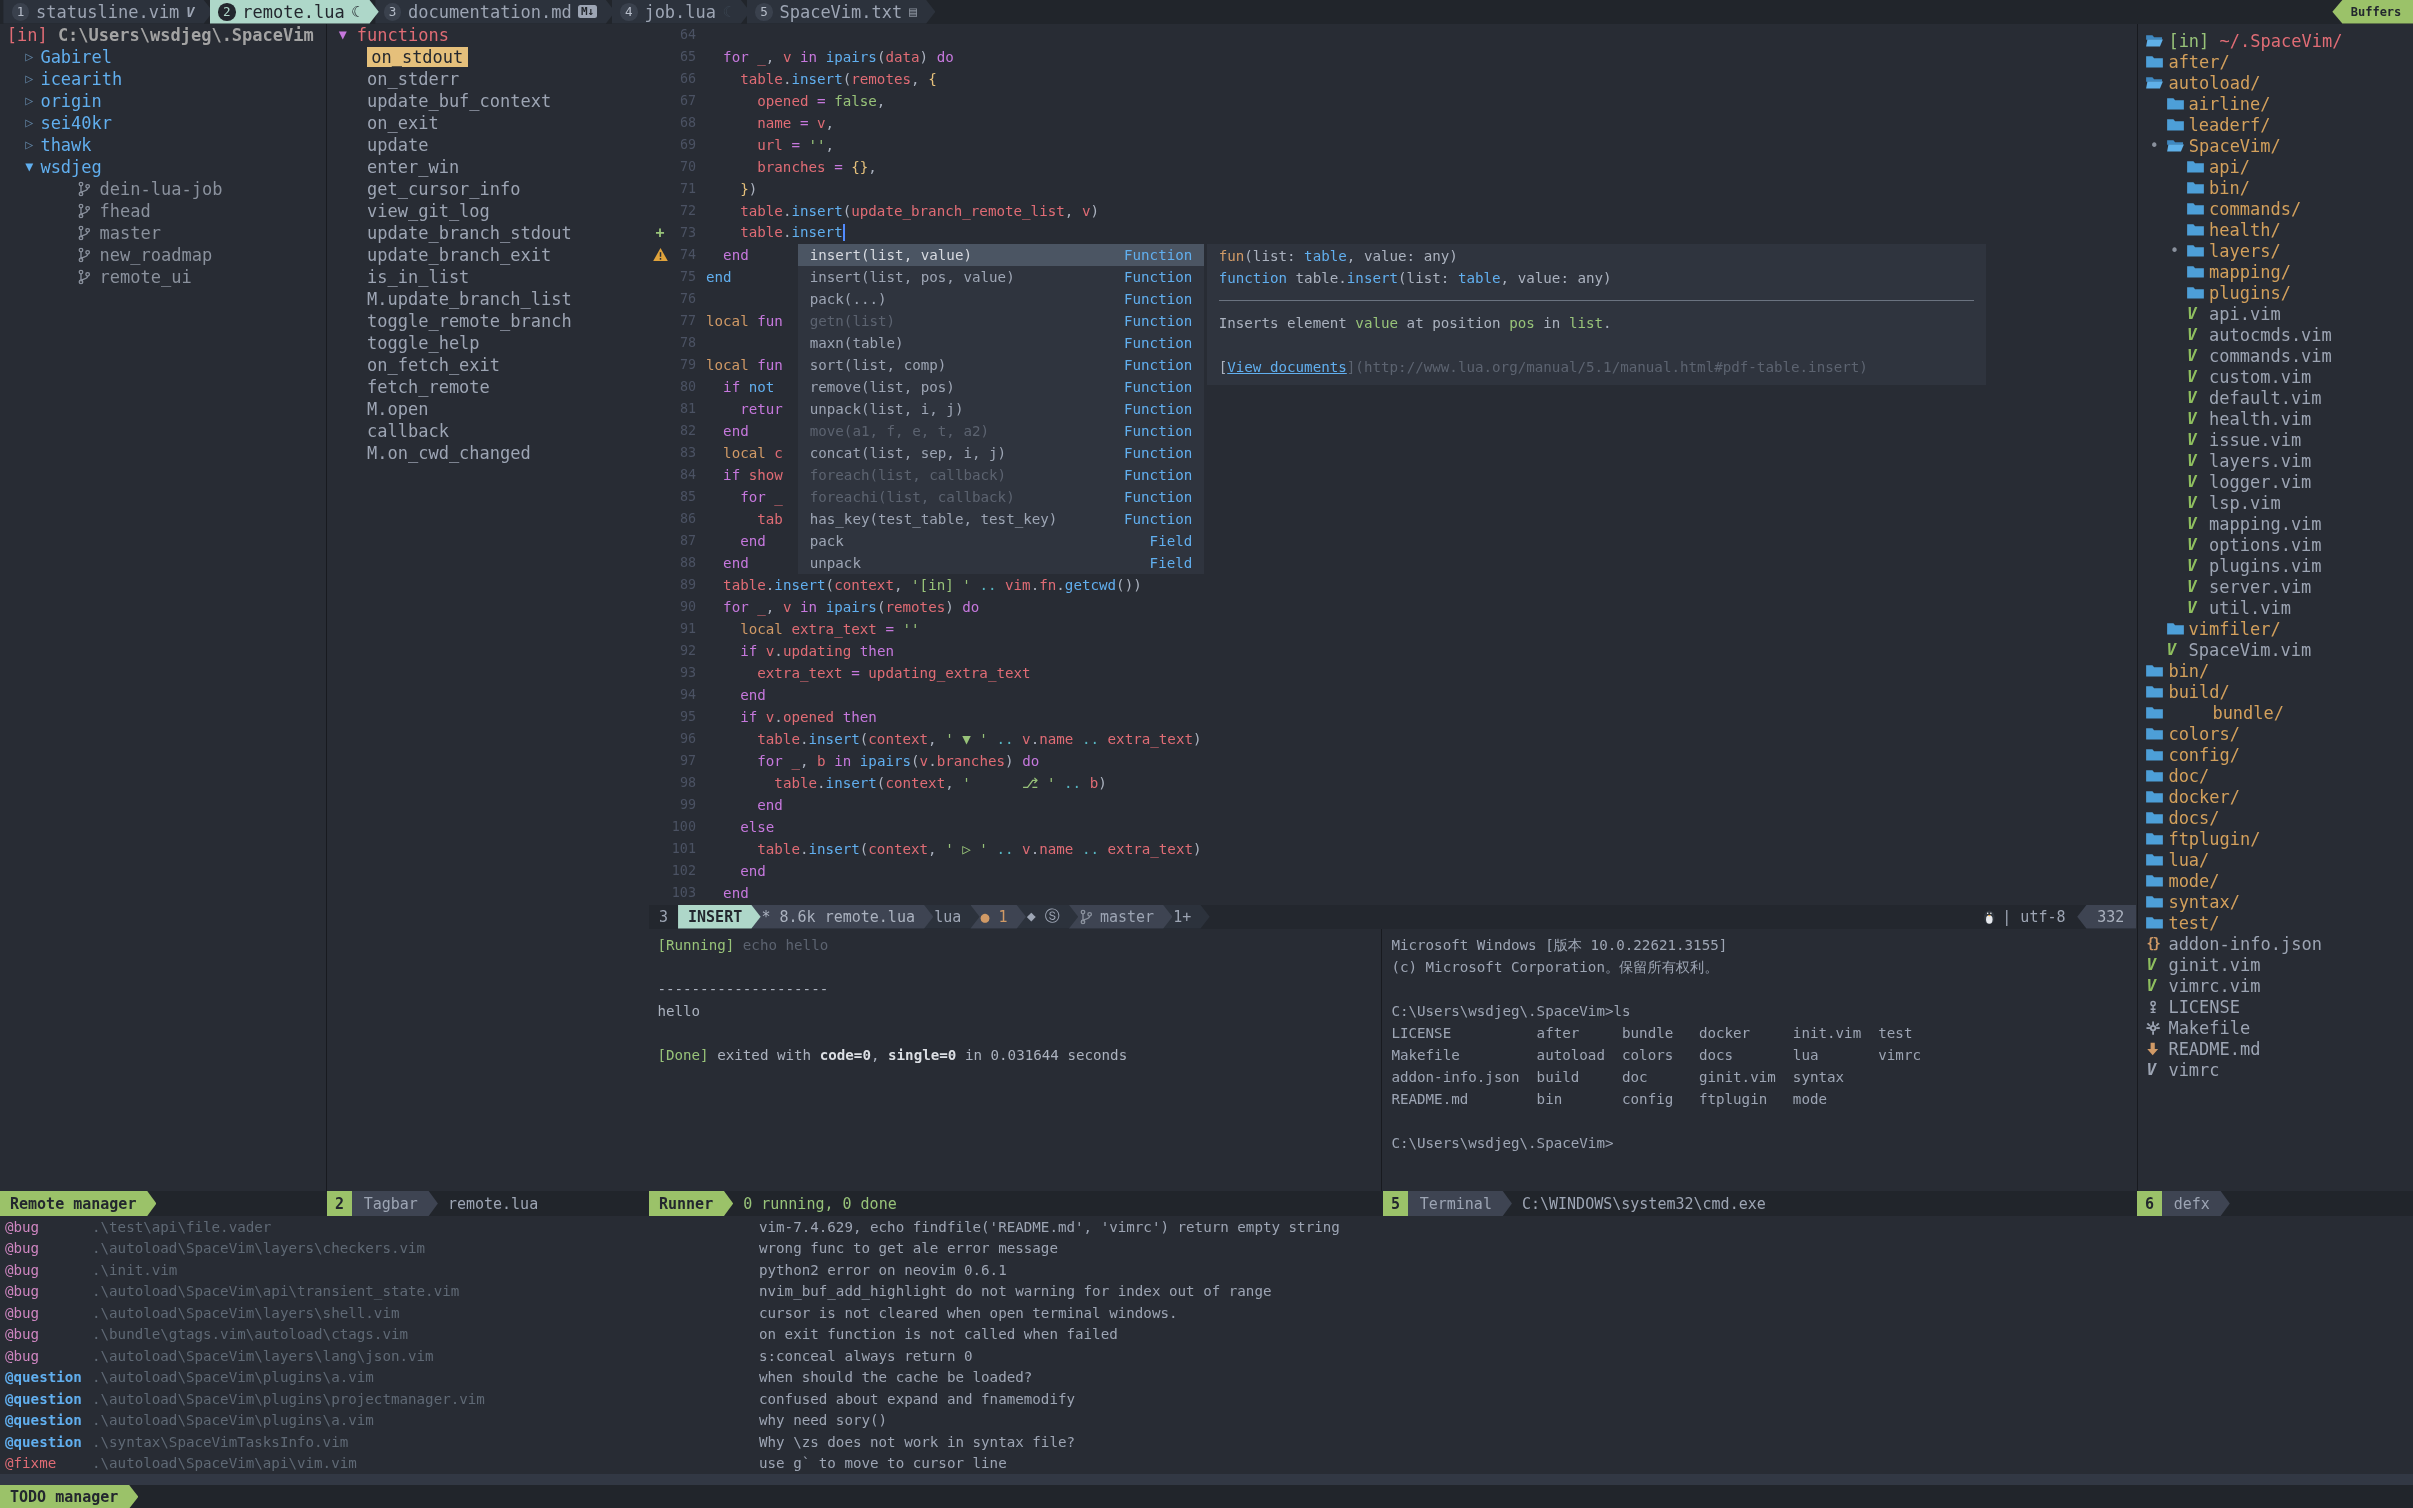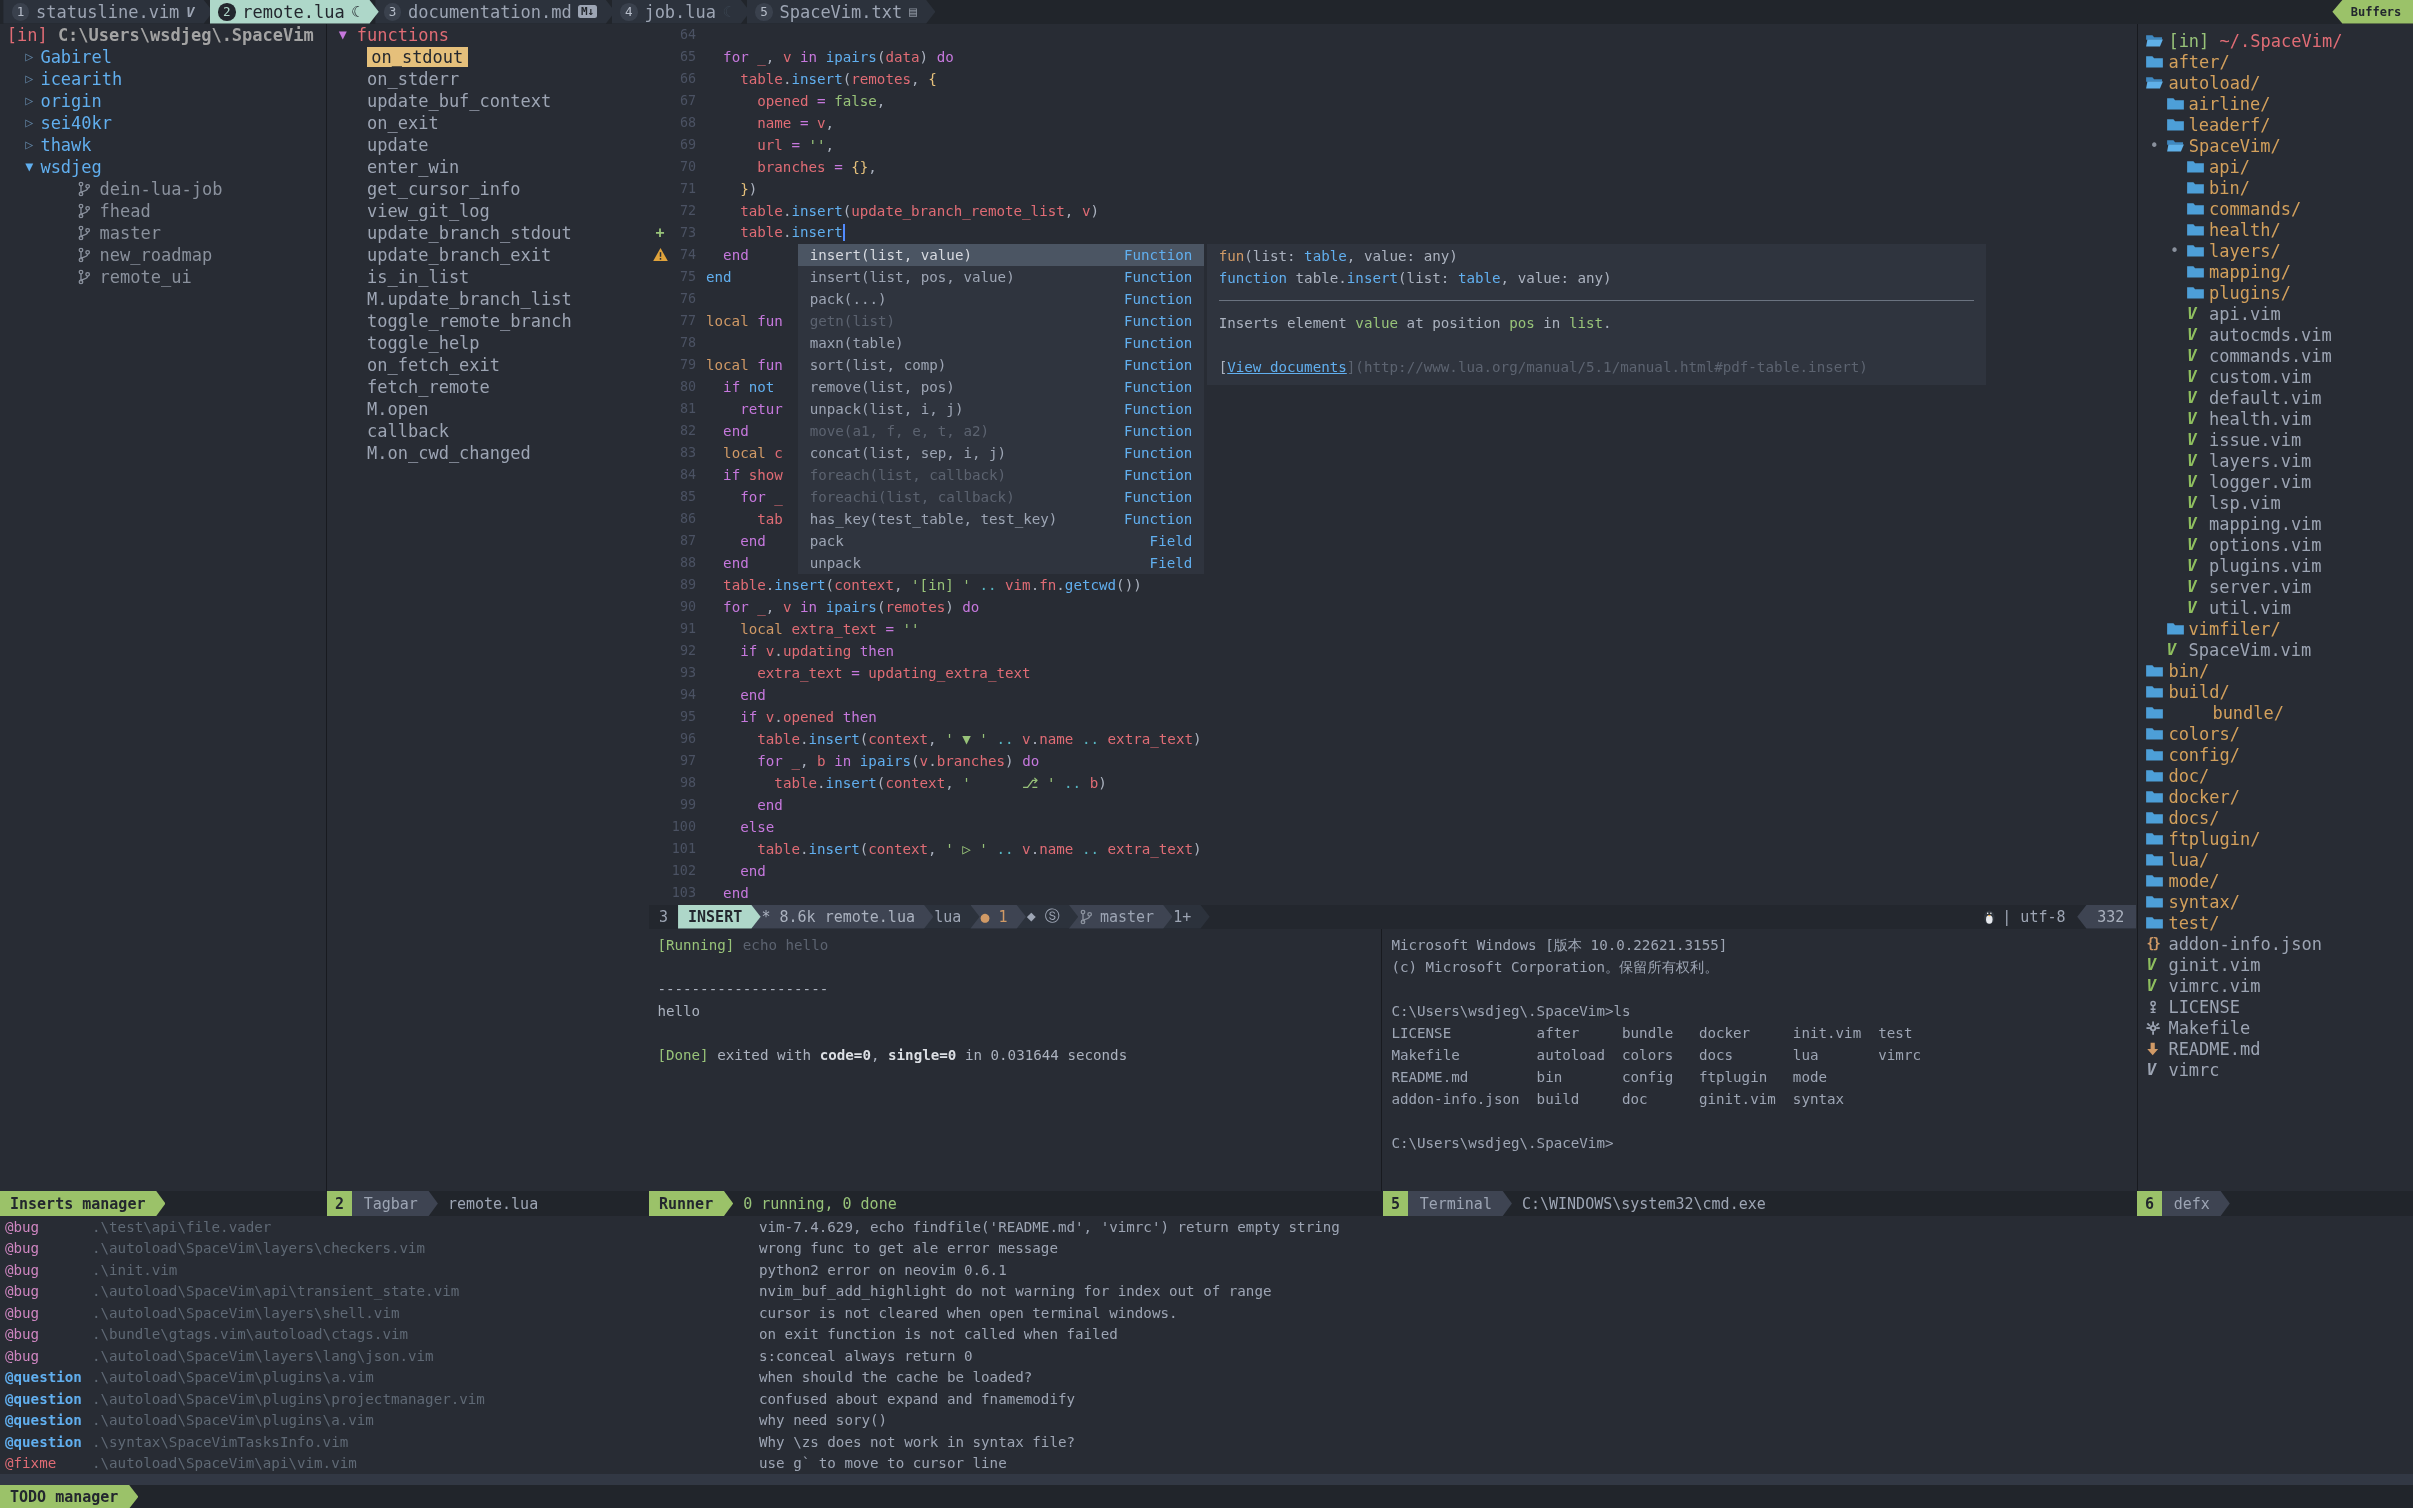--- a/index.html
+++ b/index.html
@@ -380,22 +380,22 @@
   </div>
 
   <div class="pane" style="left:1383px;top:929px;width:754px;height:262px;padding:5px 0 0 8.4px;">
     <div id="term-lines">
         <div class="termline">Microsoft Windows [版本 10.0.22621.3155]</div>
         <div class="termline">(c) Microsoft Corporation。保留所有权利。</div>
         <div class="termline"></div>
         <div class="termline">C:\Users\wsdjeg\.SpaceVim&gt;ls</div>
         <div class="termline">LICENSE          after     bundle   docker     init.vim  test</div>
         <div class="termline">Makefile         autoload  colors   docs       lua       vimrc</div>
+        <div class="termline">addon-info.json  build     doc      ginit.vim  syntax</div>
         <div class="termline">README.md        bin       config   ftplugin   mode</div>
-        <div class="termline">addon-info.json  build     doc      ginit.vim  syntax</div>
         <div class="termline"></div>
         <div class="termline">C:\Users\wsdjeg\.SpaceVim&gt;</div>
       </div>
   </div>
 
   <div class="pane" style="left:2137px;top:23.5px;width:243px;height:1167px;border-left:1.7px solid #181a1f;box-sizing:border-box;padding-top:6.7px;">
     <div id="defx-items">
         <div class="defx-row" style="padding-left: 8.4px;"><span class="defx-icon"><svg width="17" height="13.4" viewBox="0 0 20 16">
               <path fill="#3f88c0" d="M0 1.5h7.5l2 2.5H19v3H0z"></path>
               <path fill="#5fb0e8" d="M1.5 6.5H20l-3.5 8.5H0z"></path>
@@ -519,21 +519,21 @@
             </svg></span><span><span class="c-file">Makefile</span></span></div>
         <div class="defx-row" style="padding-left: 8.4px;"><span class="defx-icon"><svg width="13.4" height="14.2" viewBox="0 0 16 16">
               <path fill="#d19a66" d="M8 15.5 1.5 8h4V.5h5V8h4z"></path>
             </svg></span><span><span class="c-file">README.md</span></span></div>
         <div class="defx-row" style="padding-left: 8.4px;"><span class="defx-icon"><span class="ic-vim" style="color:#9da5b4">V</span></span><span><span class="c-file">vimrc</span></span></div>
       </div>
   </div>
 
   <div class="winbar" id="winbar">
       <div class="wb-group" style="left: 0px;">
-        <div class="wb-green">Inserts manager</div>
+        <div class="wb-green">Remote manager</div>
       </div>
       <div class="wb-group" style="left: 327px;">
         <div class="wb-num">2</div>
         <div class="wb-grey">Tagbar</div>
         <div class="wb-extra" style="color: rgb(157, 165, 180);">remote.lua</div>
       </div>
       <div class="wb-group" style="left: 649px;">
         <div class="wb-green">Runner</div>
         <div class="wb-extra" style="color: rgb(152, 195, 121);">0 running, 0 done</div>
       </div>

